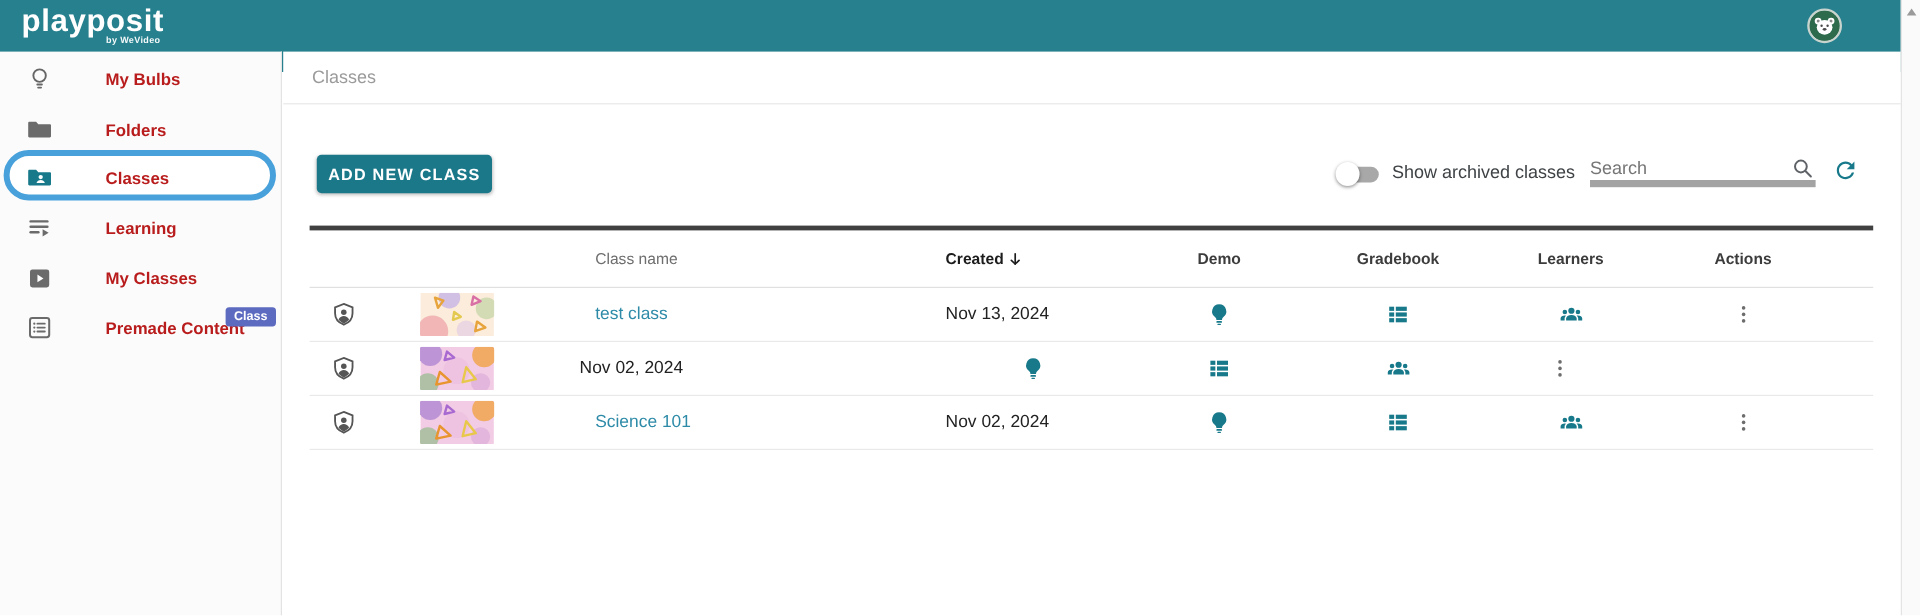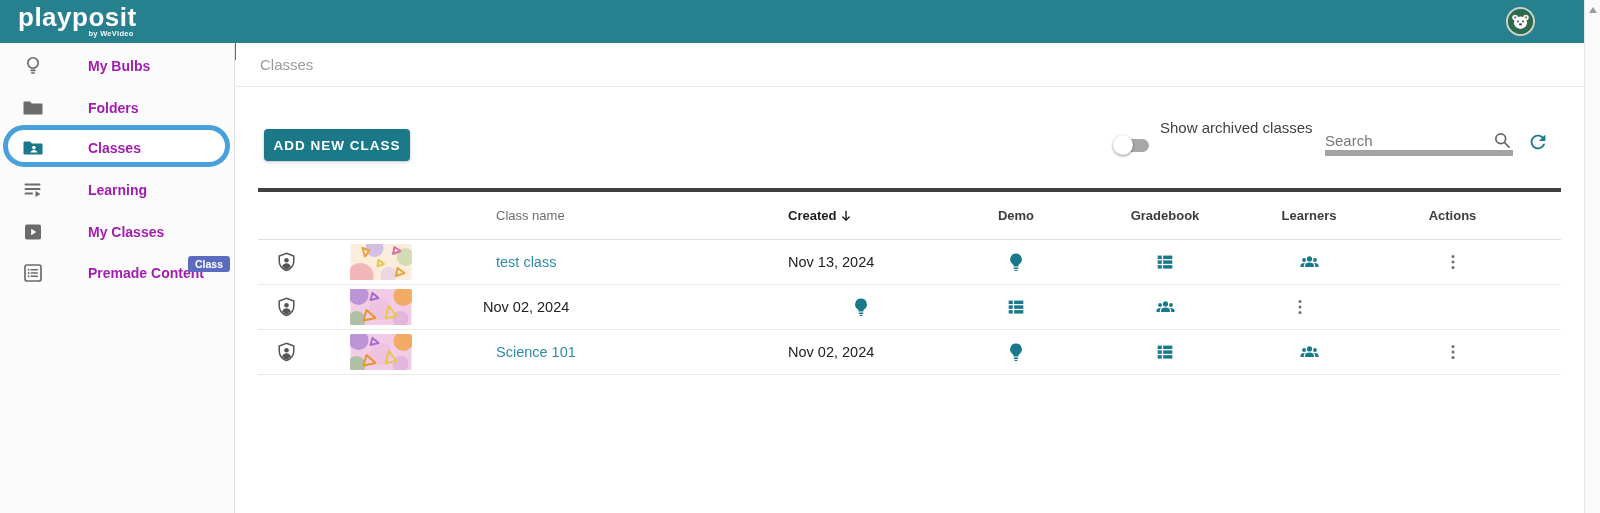--- a/index.html
+++ b/index.html
@@ -19,42 +19,42 @@
   
   .scrollbar { position:absolute; right:0; top:0; width:16px; height:513px; background:#fafafa; border-left:1px solid #e4e4e4; }
   .scroll-up { position:absolute; left:4px; top:7px; width:0; height:0;
     border-left:4px solid transparent; border-right:4px solid transparent; border-bottom:6px solid #9a9a9a; }
 
   
   .sidebar { position:absolute; left:0; top:43px; width:235px; height:470px; background:#fbfbfb; border-right:1px solid #e3e3e3; }
   .nav-item { position:absolute; left:0; width:235px; height:42px; cursor:pointer; }
   .nav-item .nicon { position:absolute; left:21px; top:9px; width:24px; height:24px; }
   .nav-item .nlabel { position:absolute; left:88px; top:0; height:42px; line-height:42px;
-    font-size:14px; font-weight:600; color:#a21caf; white-space:nowrap; }
+    font-size:14px; font-weight:600; color:#b91c1c; white-space:nowrap; }
   .highlight-ring { position:absolute; left:3px; top:82px; width:227px; height:42px;
     border:5px solid #48A1DA; border-radius:21px; background:#fff; pointer-events:none; }
   .nav-classes { z-index:2; }
   .beta-badge { position:absolute; left:188px; top:4px; background:#5C6BC0; color:#fff;
     font-size:10.5px; font-weight:700; padding:2px 7px; border-radius:3px; }
 
   
   .main { position:absolute; left:236px; top:43px; width:1348px; height:470px; background:#fff; }
   .breadcrumb-bar { position:absolute; left:0; top:0; width:100%; height:44px; border-bottom:1px solid #e8e8e8; }
   .breadcrumb { position:absolute; left:24px; top:0; line-height:44px; font-size:15px; color:#9b9b9b; }
   .content { position:absolute; left:0; top:44px; width:100%; height:426px; }
 
   .add-btn { position:absolute; left:28px; top:42px; width:146px; height:32px; background:#1B7889;
     color:#fff; font-family:"Liberation Sans",sans-serif; font-size:13.5px; font-weight:700; letter-spacing:1px;
     border:none; border-radius:4px; box-shadow:0 1px 3px rgba(0,0,0,.25); cursor:pointer; }
 
   
   .switch { position:absolute; left:880px; top:52px; width:33px; height:13px; background:#a8a8a8; border-radius:7px; cursor:pointer; }
   .switch .knob { position:absolute; left:-3px; top:-4px; width:20px; height:20px; border-radius:50%;
     background:#fff; box-shadow:0 1px 3px rgba(0,0,0,.45); }
-  .toggle-label { position:absolute; left:924px; top:32px; font-size:15px; color:#3f4346; }
+  .toggle-label { position:absolute; left:924px; top:48px; font-size:15px; color:#3f4346; }
   .search-wrap { position:absolute; left:1089px; top:40px; width:188px; height:29px; border-bottom:6px solid #a3a3a3; }
   .search-input { width:160px; height:26px; border:none; outline:none; background:transparent;
     font-family:"Liberation Sans",sans-serif; font-size:15px; color:#333; }
   .search-input::placeholder { color:#767676; opacity:1; }
   .search-icon { position:absolute; right:0; top:3px; width:21px; height:21px; cursor:pointer; }
   .refresh-btn { position:absolute; left:1291px; top:44px; width:22px; height:22px; cursor:pointer; }
 
   
   .table { position:absolute; left:22px; top:101px; width:1303px; }
   .grid-row { display:grid; grid-template-columns:56px 144px 305px 195px 116px 182px 106px 199px; align-items:center; background:#fff; }

